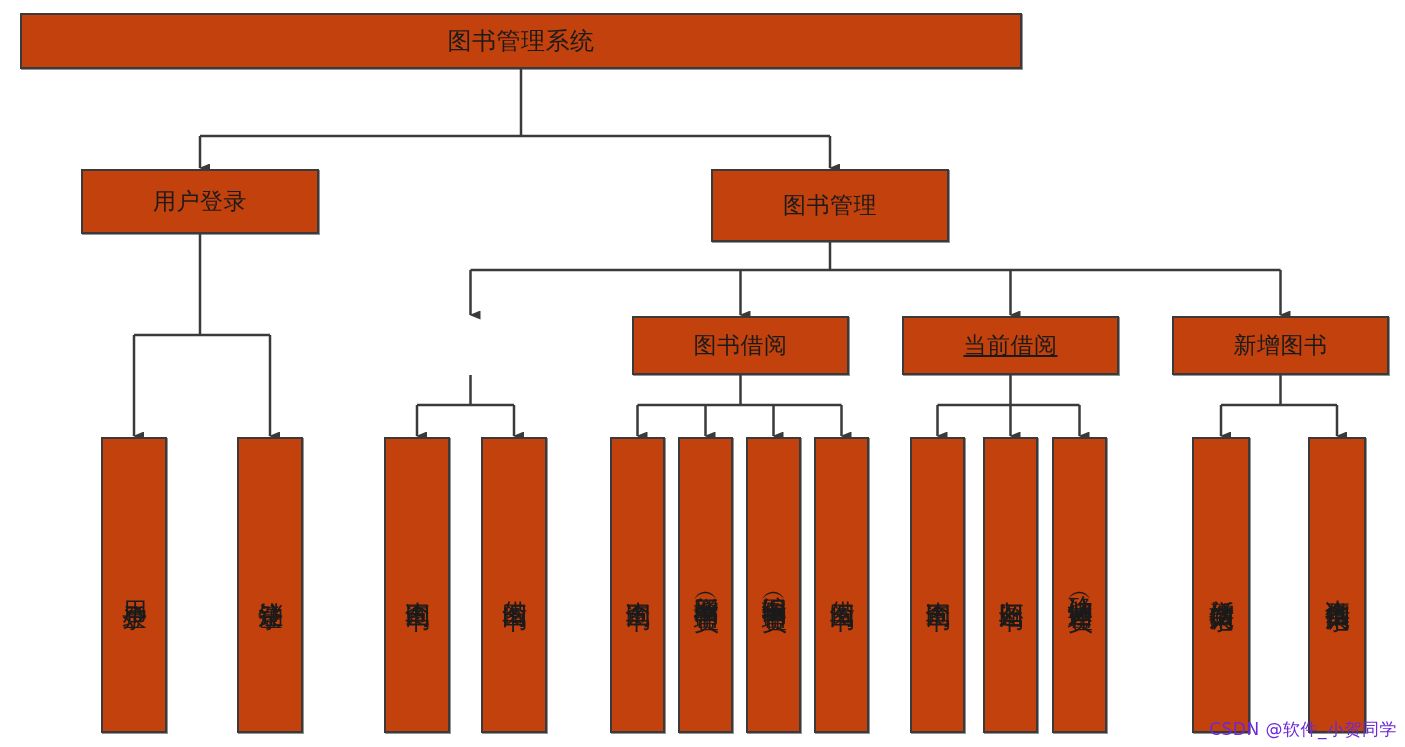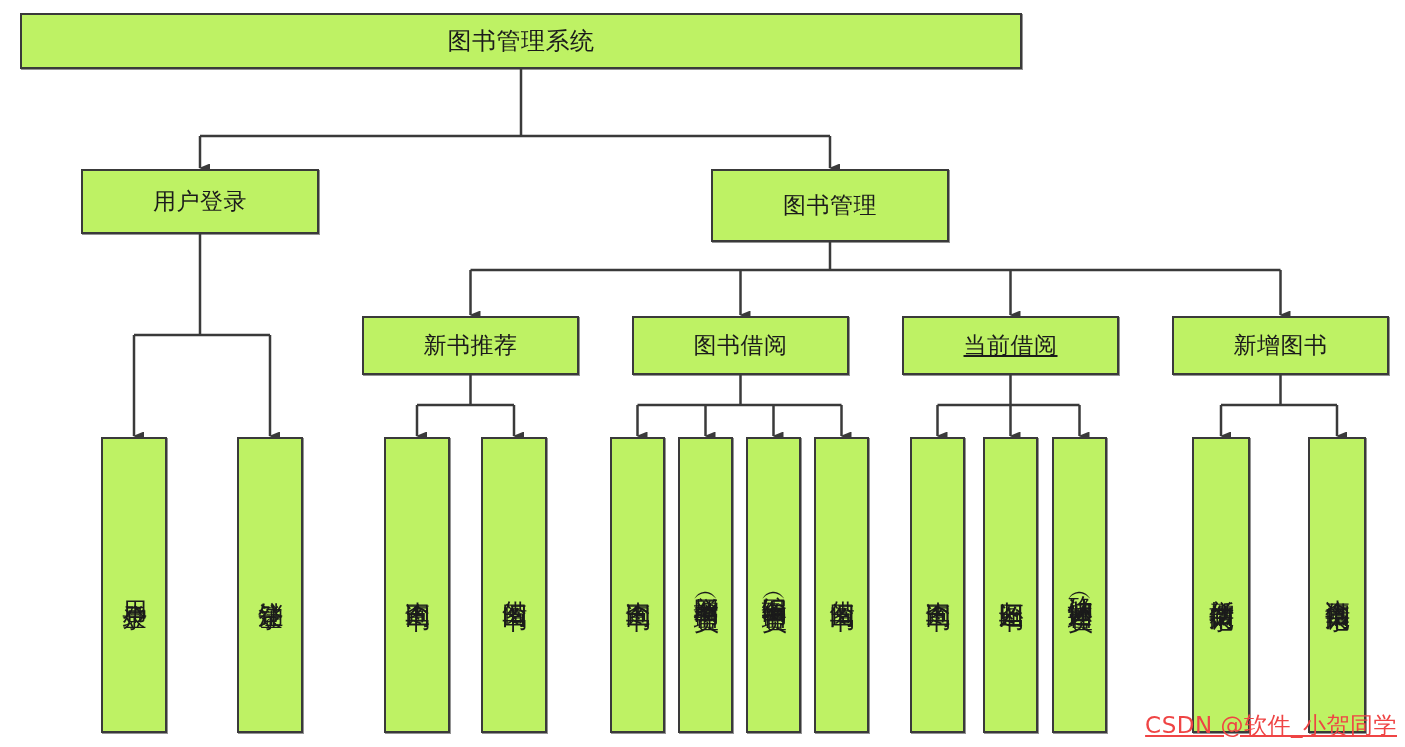--- a/index.html
+++ b/index.html
@@ -22,21 +22,21 @@
     position: absolute;
     left: 0;
     top: 0;
     width: 1405px;
     height: 747px;
     pointer-events: none;
   }
   .node {
     position: absolute;
     box-sizing: border-box;
-    background: #bef264;
+    background: #c2410c;
     border: 2px solid #3a3a3a;
     display: flex;
     align-items: center;
     justify-content: center;
     color: #1b1b1b;
     box-shadow: 1px 1px 0 rgba(60,60,60,0.55);
   }
   .node-label {
     display: block;
     text-align: center;
@@ -58,26 +58,25 @@
     line-height: 1.05;
     letter-spacing: 2px;
     max-height: 100%;
   }
   .node.root .node-label { font-size: 24px; }
 
   #watermark {
     position: absolute;
     right: 8px;
     bottom: 6px;
-    font-size: 23px;
-    color: #ef4444;
+    font-size: 17px;
+    color: #6d28d9;
     letter-spacing: 0.5px;
     white-space: nowrap;
     user-select: none;
-    text-decoration: underline;
   }
 </style>
 </head>
 <body>
 
 <div id="diagram-root">
 
   <svg id="edges-layer" width="1405" height="747" viewBox="0 0 1405 747" xmlns="http://www.w3.org/2000/svg">
     <defs>
       <marker id="arrowhead" markerWidth="9" markerHeight="11" refX="4.5" refY="10" orient="auto" markerUnits="userSpaceOnUse">
@@ -125,23 +124,20 @@
     <span class="node-label">图书管理系统</span>
   </div>
 
   <div class="node horizontal" style="left: 81px; top: 169px; width: 238px; height: 65px;">
     <span class="node-label">用户登录</span>
   </div>
   <div class="node horizontal" style="left: 711px; top: 169px; width: 238px; height: 73px;">
     <span class="node-label">图书管理</span>
   </div>
 
-  <div class="node horizontal" style="left: 362px; top: 316px; width: 217px; height: 59px;">
-    <span class="node-label">新书推荐</span>
-  </div>
   <div class="node horizontal" style="left: 632px; top: 316px; width: 217px; height: 59px;">
     <span class="node-label">图书借阅</span>
   </div>
   <div class="node horizontal" style="left: 902px; top: 316px; width: 217px; height: 59px; text-decoration: underline;">
     <span class="node-label">当前借阅</span>
   </div>
   <div class="node horizontal" style="left: 1172px; top: 316px; width: 217px; height: 59px;">
     <span class="node-label">新增图书</span>
   </div>
 

